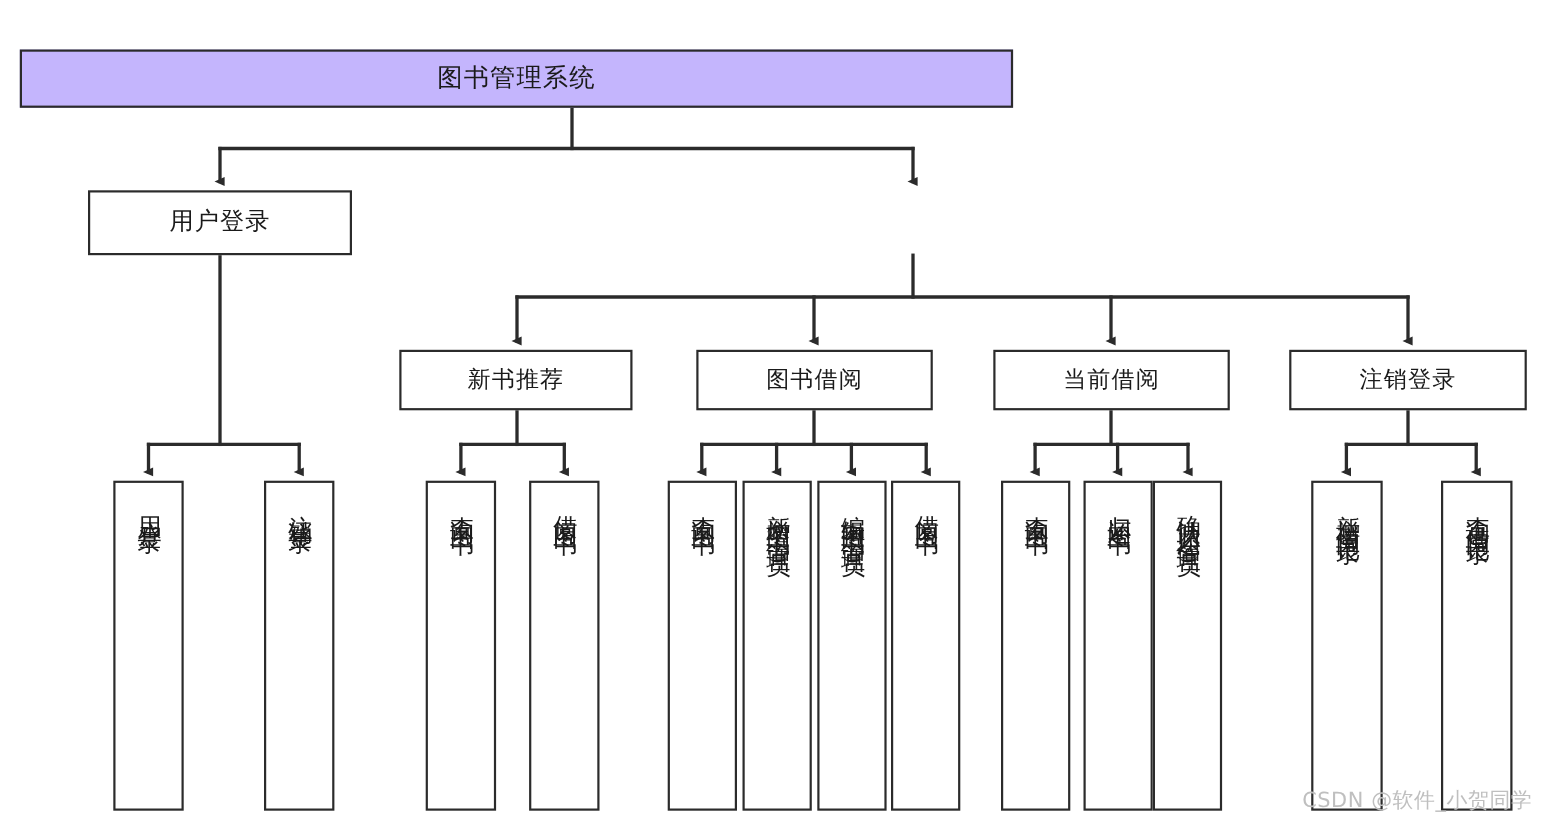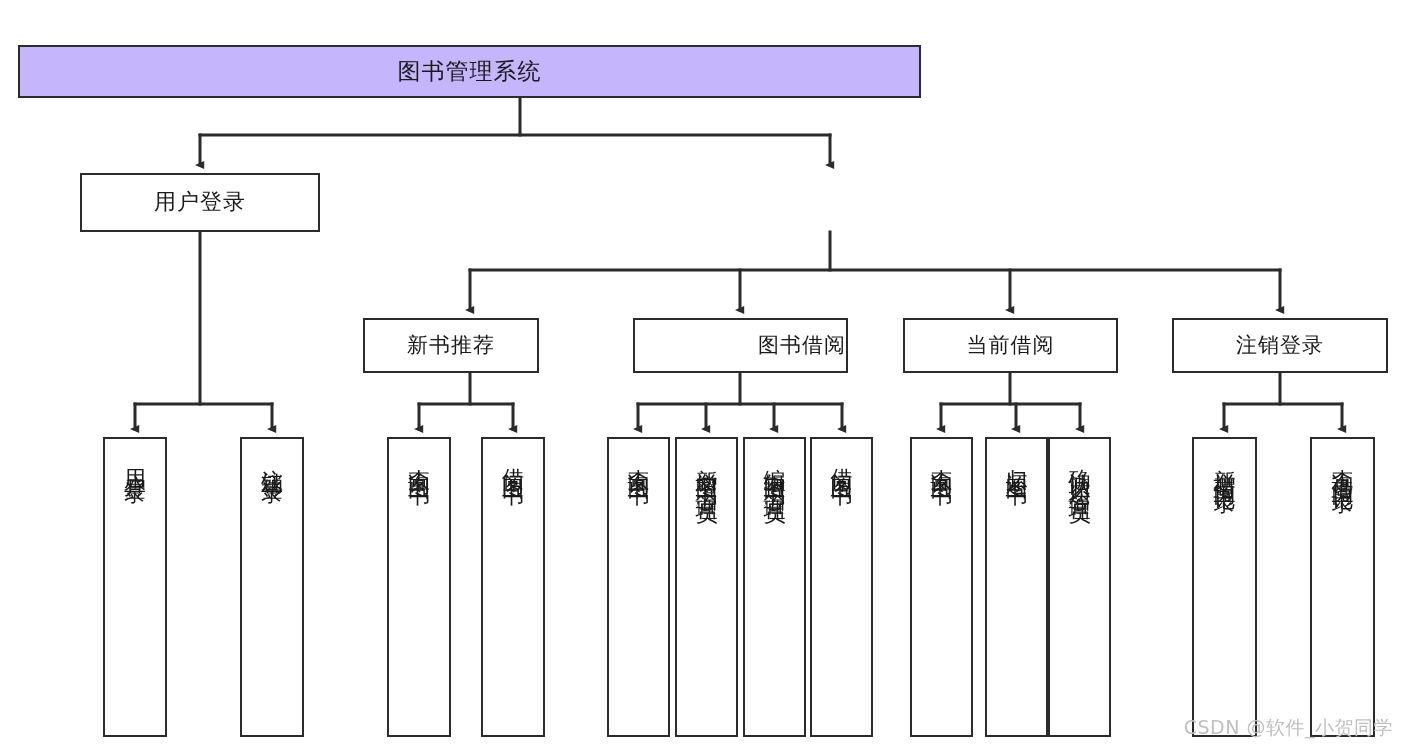--- a/index.html
+++ b/index.html
@@ -128,24 +128,24 @@
   </svg>
 
   <div class="node root" style="left: 18px; top: 13px; width: 903px; height: 53px; border-color: rgb(43, 43, 43); background: #c4b5fd; color: rgb(26, 26, 26); margin-top: 32px;">
     <span class="node-label">图书管理系统</span>
   </div>
 
   <div class="node lvl2" style="left: 80px; top: 173px; width: 240px; height: 59px; border-color: rgb(43, 43, 43); background: rgb(255, 255, 255); color: rgb(26, 26, 26);">
     <span class="node-label">用户登录</span>
   </div>
 
-  <div class="node lvl3" style="left: 363px; top: 318px; width: 176px; height: 55px; border-color: rgb(43, 43, 43); background: rgb(255, 255, 255); color: rgb(26, 26, 26);">
+  <div class="node lvl3" style="left: 363px; top: 318px; width: 212px; height: 55px; border-color: rgb(43, 43, 43); background: rgb(255, 255, 255); color: rgb(26, 26, 26);">
     <span class="node-label">新书推荐</span>
   </div>
-  <div class="node lvl3" style="left: 633px; top: 318px; width: 215px; height: 55px; border-color: rgb(43, 43, 43); background: rgb(255, 255, 255); color: rgb(26, 26, 26); justify-content: flex-end;">
+  <div class="node lvl3" style="left: 633px; top: 318px; width: 215px; height: 55px; border-color: rgb(43, 43, 43); background: rgb(255, 255, 255); color: rgb(26, 26, 26);">
     <span class="node-label">图书借阅</span>
   </div>
   <div class="node lvl3" style="left: 903px; top: 318px; width: 215px; height: 55px; border-color: rgb(43, 43, 43); background: rgb(255, 255, 255); color: rgb(26, 26, 26);">
     <span class="node-label">当前借阅</span>
   </div>
   <div class="node lvl3" style="left: 1172px; top: 318px; width: 216px; height: 55px; border-color: rgb(43, 43, 43); background: rgb(255, 255, 255); color: rgb(26, 26, 26);">
     <span class="node-label">注销登录</span>
   </div>
 
   <div class="node leaf" style="left: 103px; top: 437px; width: 64px; height: 300px; border-color: rgb(43, 43, 43); background: rgb(255, 255, 255); color: rgb(26, 26, 26);">

